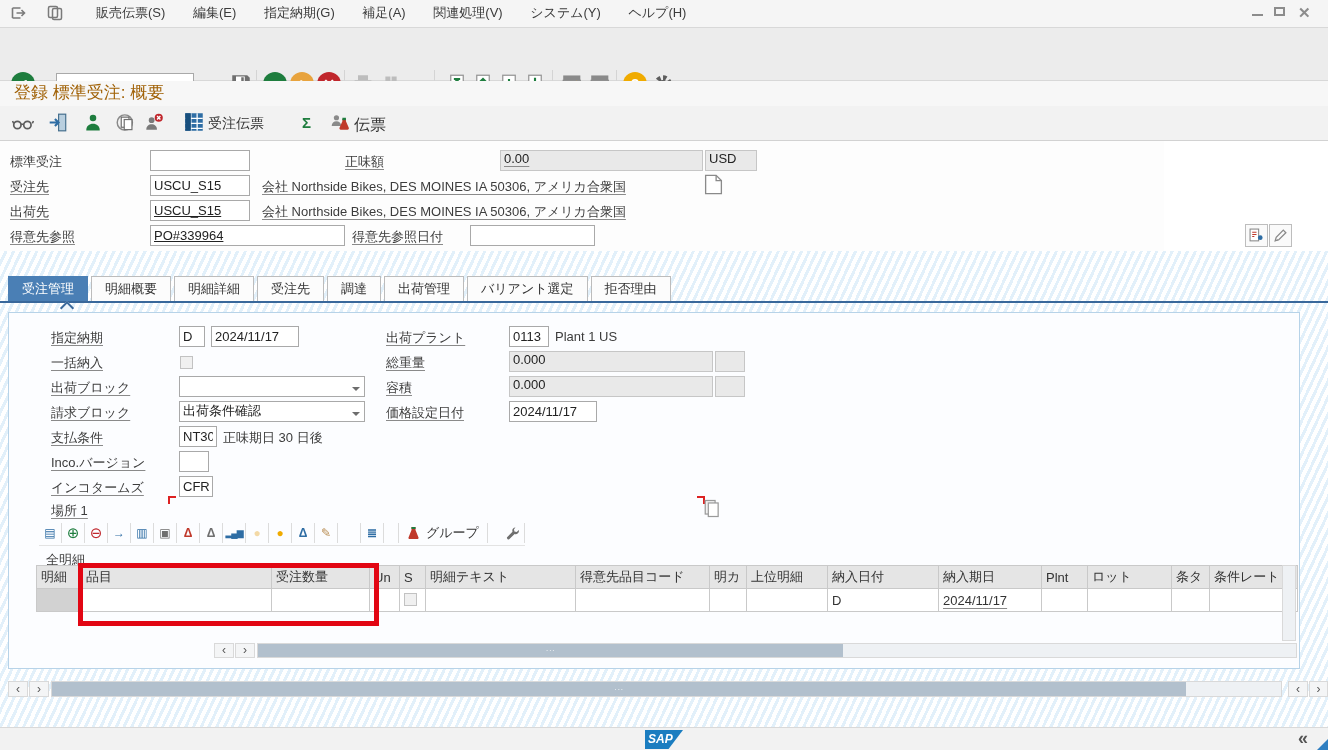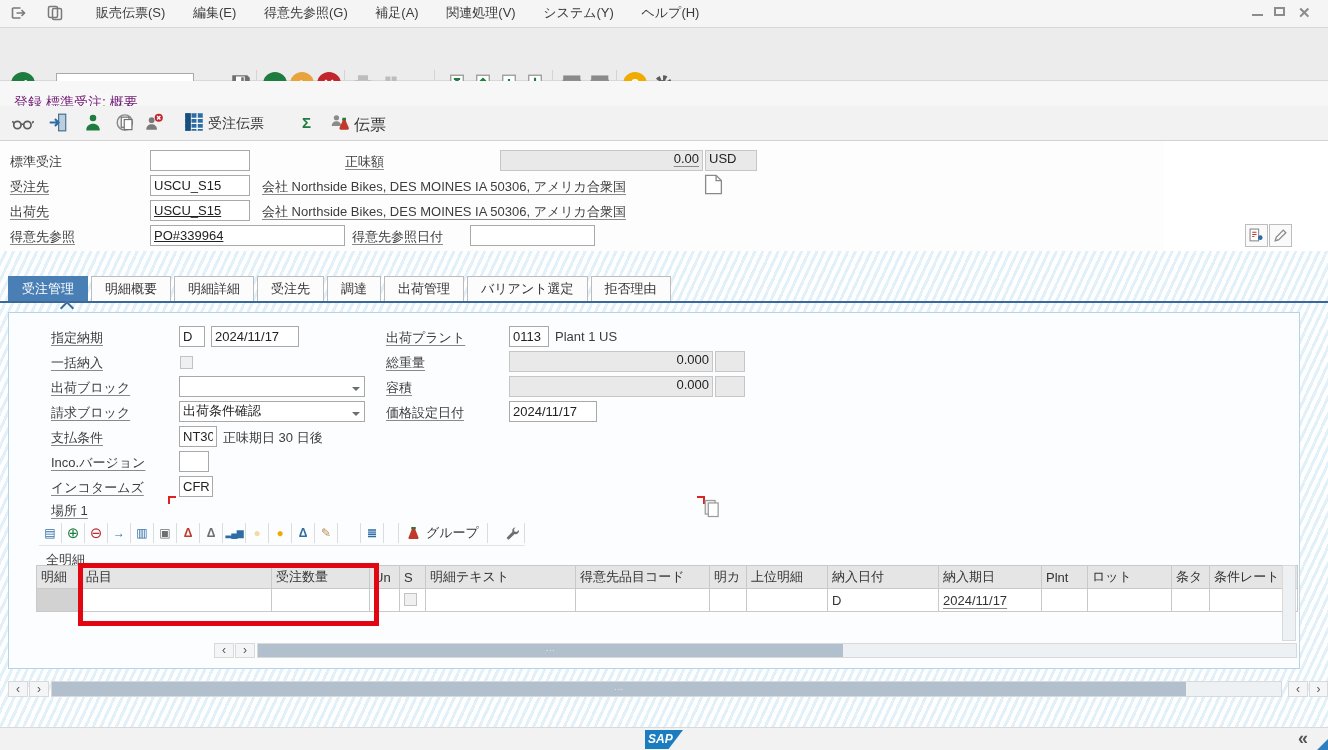--- a/index.html
+++ b/index.html
@@ -4,21 +4,21 @@
 <style>
   html,body{margin:0;padding:0}
   #root{position:relative;width:1328px;height:750px;font-family:"Liberation Sans",sans-serif;
         font-size:13px;color:#333;background:#fff;overflow:hidden}
   .abs{position:absolute}
   .stripes{background:repeating-linear-gradient(115deg,#ffffff 0 4px,#e2f0fa 4px 7px)}
   .ul{text-decoration:underline;text-decoration-color:#8a8a8a;text-underline-offset:3px}
   .inp{position:absolute;box-sizing:border-box;border:1px solid #a9a9a9;background:#fff;height:21px;
        font:13px "Liberation Sans",sans-serif;padding:0 3px;color:#222}
   .ro{background:#e9e9e9;border-color:#c6c6c6}
-  .num{text-align:right}
+  .num{text-align:left}
   .mi{display:inline-block;padding:0 12px;line-height:26px;color:#3b3b3b}
   .circ{width:24px;height:24px;border-radius:50%;display:flex;align-items:center;justify-content:center;
         color:#fff;font-weight:bold;font-size:14px;box-sizing:border-box}
   .ti{position:absolute;top:43px;display:flex;align-items:center;justify-content:center;width:26px;height:26px}
   .vsep{position:absolute;top:42px;width:1px;height:28px;background:#d4d4d4}
   .tab{display:inline-block;height:24px;line-height:24px;padding:0 13px;border:1px solid #bcbcbc;
        background:#fcfcfc;margin-right:3px;color:#333;cursor:default}
   .tab.active{background:#4a7fb5;color:#fff;border-color:#4a7fb5}
   #itbl{border-collapse:collapse;table-layout:fixed;font-size:13px;background:#fff}
   #itbl td,#itbl th{border:1px solid #c9c9c9;height:22px;padding:0 4px;font-weight:normal;
@@ -51,21 +51,21 @@
     </span>
     <span class="abs" style="left:46px;top:5px">
       <svg width="18" height="16" viewBox="0 0 16 16">
           <rect x="1.5" y="1.5" width="9" height="11" rx="1.5" fill="none" stroke="#7a7a7a" stroke-width="1.5"></rect>
           <rect x="5.5" y="3.5" width="9" height="11" rx="1.5" fill="none" stroke="#7a7a7a" stroke-width="1.5"></rect>
         </svg>
     </span>
     <div class="abs" style="left:84px;top:0;height:27px">
       <span class="mi">販売伝票(S)</span>
       <span class="mi">編集(E)</span>
-      <span class="mi">得意先参照(G)</span>
+      <span class="mi">指定納期(G)</span>
       <span class="mi">補足(A)</span>
       <span class="mi">関連処理(V)</span>
       <span class="mi">システム(Y)</span>
       <span class="mi">ヘルプ(H)</span>
     </div>
     <span class="abs" style="left:1252px;top:14px;width:11px;height:2px;background:#8c8c8c"></span>
     <span class="abs" style="left:1274px;top:7px;width:11px;height:9px;border:2px solid #8c8c8c;box-sizing:border-box"></span>
     <span class="abs" style="left:1298px;top:4px;color:#8c8c8c;font-size:15px;font-weight:bold">✕</span>
   </div>
 
@@ -167,21 +167,21 @@
     <div class="ti" style="left:650px">
       <svg width="20" height="20" viewBox="0 0 16 16">
           <circle cx="8" cy="8" r="5" fill="none" stroke="#5d5d5d" stroke-width="4" stroke-dasharray="2.6 2"></circle>
           <circle cx="8" cy="8" r="3.2" fill="#5d5d5d"></circle>
           <circle cx="8" cy="8" r="1.3" fill="#ececec"></circle>
         </svg>
     </div>
   </div>
 
   <div class="abs" style="left:0;top:81px;width:1328px;height:25px;background:#f7f7f7">
-    <span class="abs" style="left:14px;top:13px;font-size:14px;color:#701a75">登録 標準受注: 概要</span>
+    <span class="abs" style="left:14px;top:0;font-size:17px;color:#a16207">登録 標準受注: 概要</span>
   </div>
 
   <div class="abs" style="left:0;top:106px;width:1328px;height:34px;background:#f2f2f2;border-bottom:1px solid #d2d2d2">
     <span class="abs" style="left:12px;top:8px">
       <svg width="22" height="18" viewBox="0 0 18 14">
           <circle cx="4.4" cy="8.6" r="3" fill="none" stroke="#5d5d5d" stroke-width="1.4"></circle>
           <circle cx="12.6" cy="8.6" r="3" fill="none" stroke="#5d5d5d" stroke-width="1.4"></circle>
           <path d="M7.4 8h2.4M1.4 7.2 0.4 5.4M16.6 7.2l1-1.8" stroke="#5d5d5d" stroke-width="1.3" fill="none"></path>
         </svg>
     </span>

